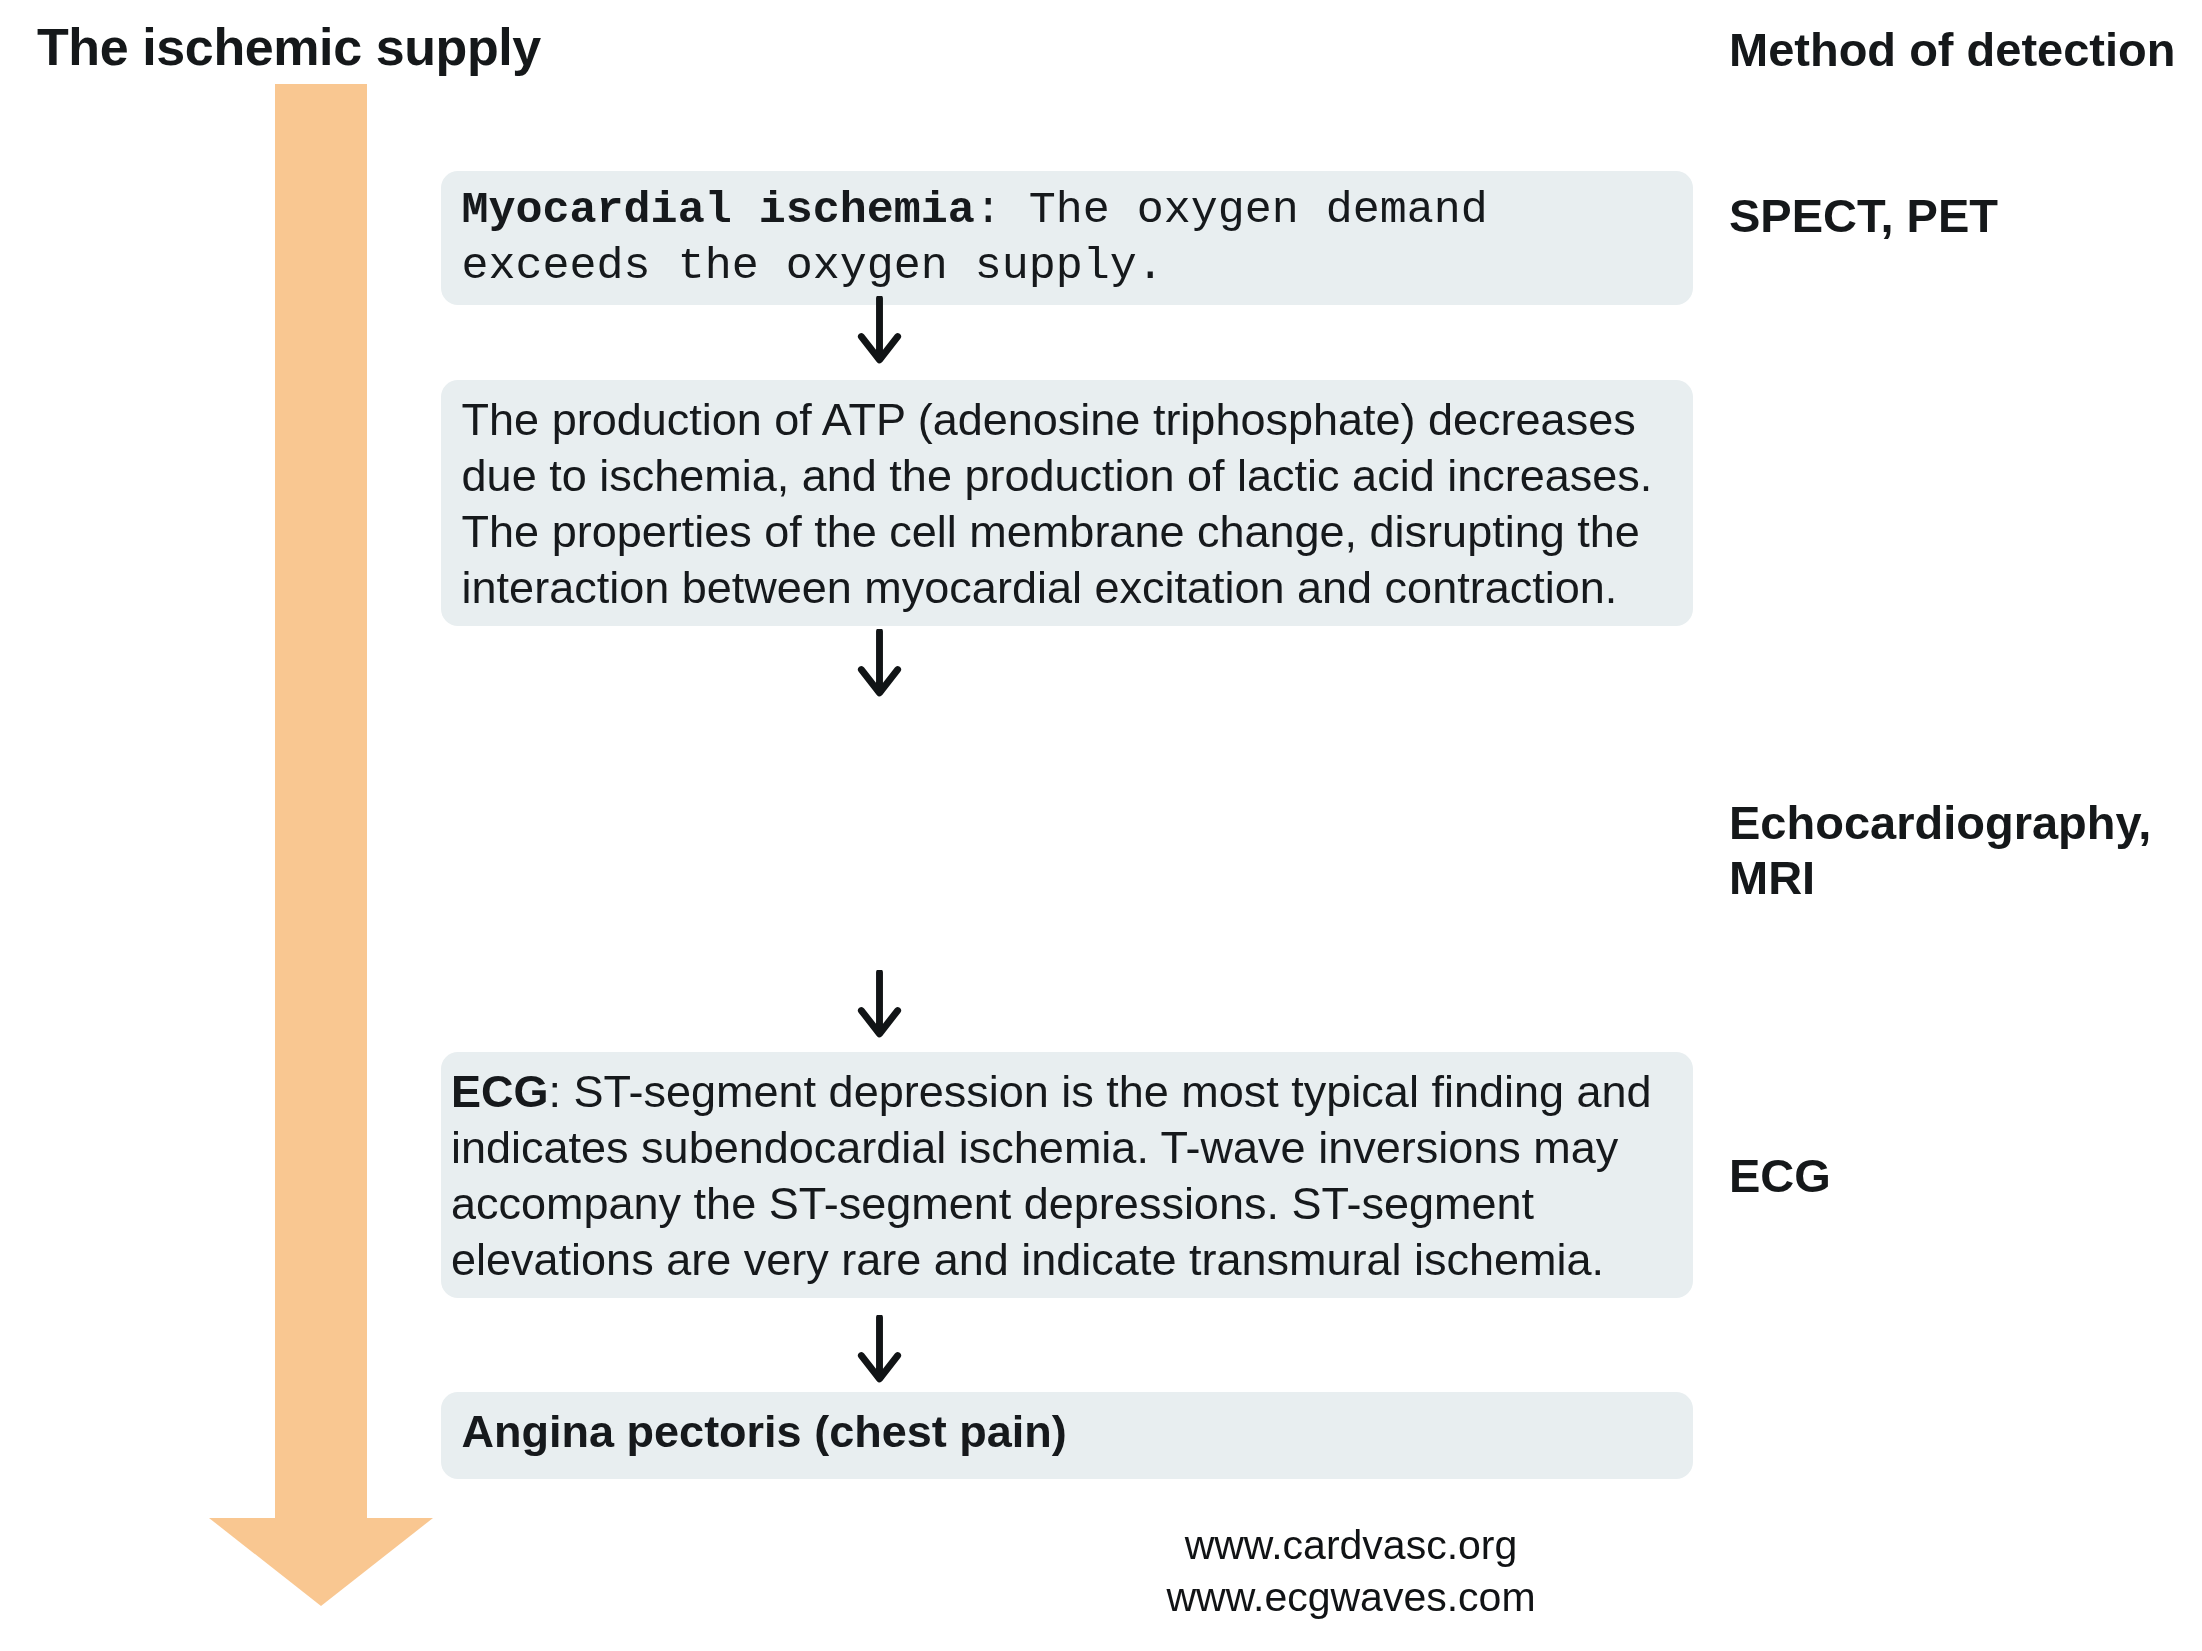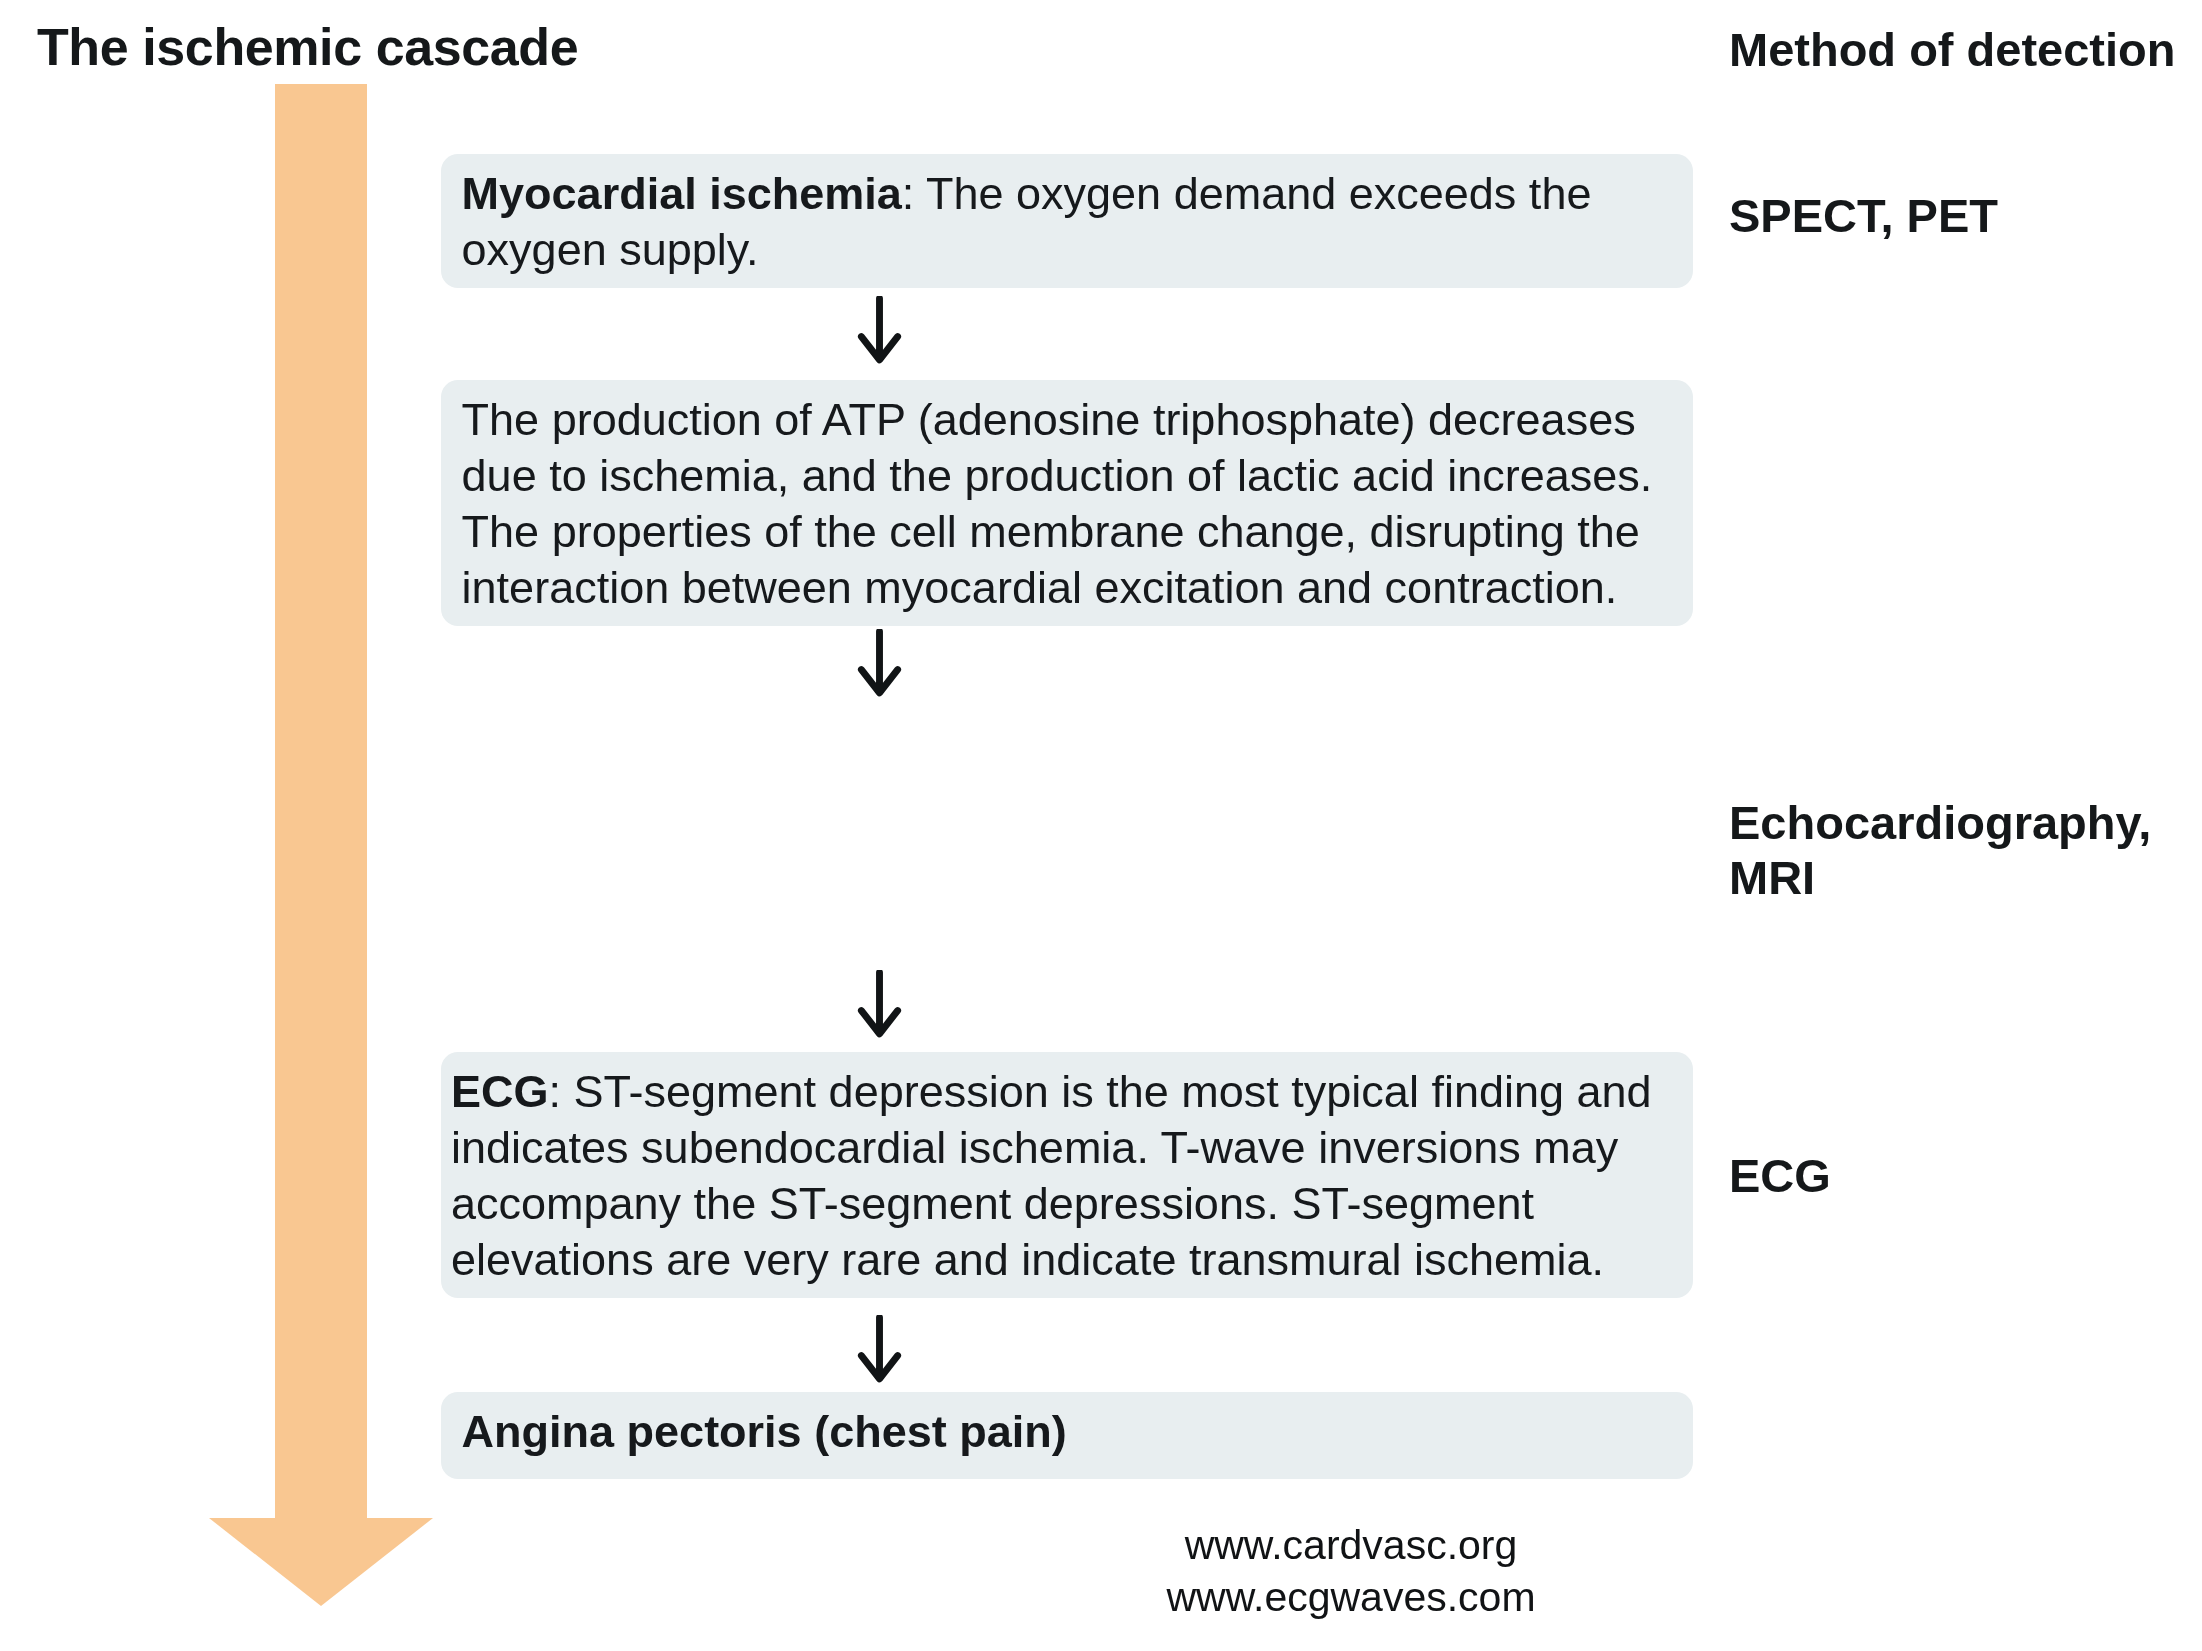--- a/index.html
+++ b/index.html
@@ -68,21 +68,21 @@
     width: 1252px;
     box-sizing: border-box;
     background: #e8eef0;
     border-radius: 17px;
     padding: 12px 19px 10.3px 20.6px;
     font-size: 45px;
     line-height: 56px;
     color: #16191c;
   }
   .box .lead { font-weight: 700; }
-  .box1 { top: 154px; }
+  .box1 { top: 171px; font-family: Liberation Mono, monospace; }
   .box2 { top: 380px; }
   .box3 { top: 708px; }
   .box4 { top: 1052px; padding-left: 10px; }
   .box5 { top: 1392px; padding-bottom: 19px; }
   
   .down-arrow {
     position: absolute;
     left: 857px;
     width: 45px;
     height: 69px;
@@ -113,21 +113,21 @@
     font-size: 41px;
     line-height: 52px;
     color: #111315;
   }
 </style>
 </head>
 <body>
 
 <div class="canvas">
 
-  <div class="page-title">The ischemic cascade</div>
+  <div class="page-title">The ischemic supply</div>
 
   <div class="col-header">Method of detection</div>
 
   <div class="big-arrow">
     <div class="shaft"></div>
     <div class="head"></div>
   </div>
 
   <div class="box box1">
     <span class="lead">Myocardial ischemia</span><span>: The oxygen demand exceeds the oxygen supply.</span>

